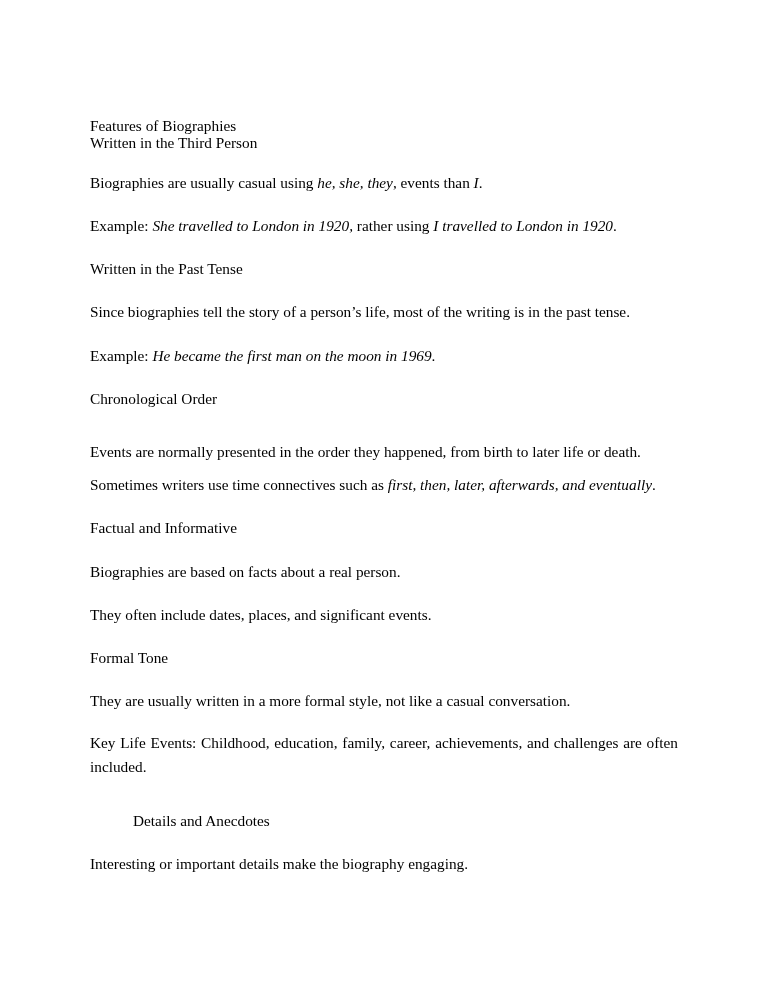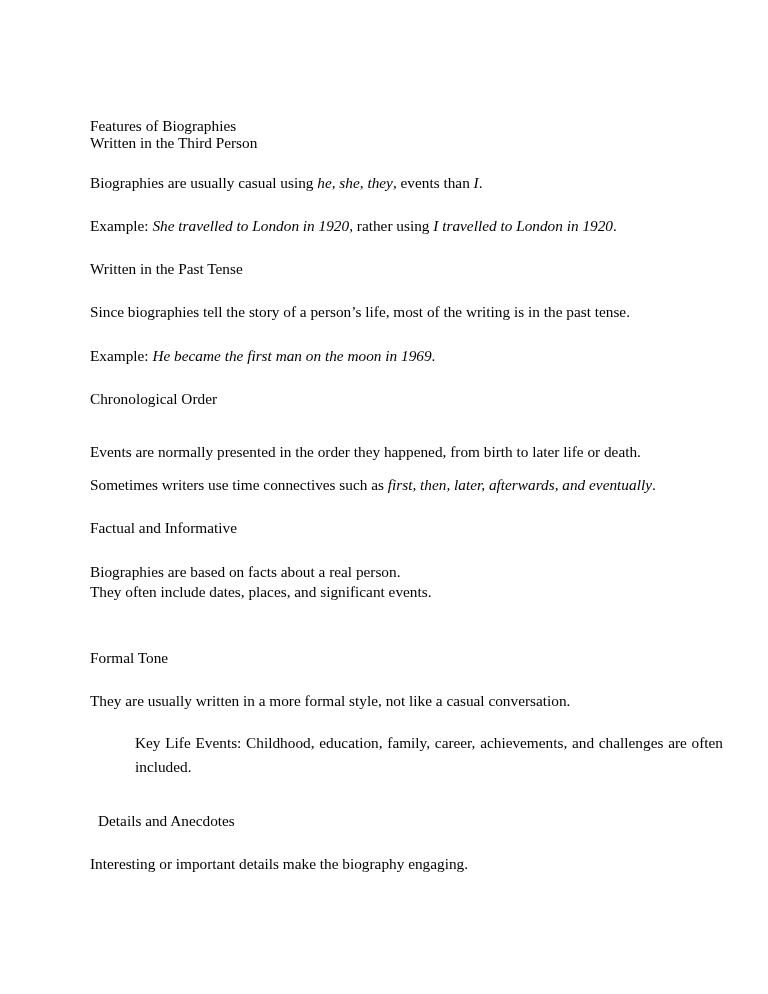--- a/index.html
+++ b/index.html
@@ -27,21 +27,20 @@
       left: 0;
       white-space: nowrap;
       line-height: 20px;
     }
     .justify {
       white-space: normal;
       width: 588px;
       text-align: justify;
       text-align-last: left;
       line-height: 24px;
-      margin-left: 45px;
     }
     .indent { padding-left: 8px; }
     em { font-style: italic; }
   </style>
 </head>
 <body>
 
 <div class="page">
 
   <div class="line" style="top:88px;margin-top:28px;">Features of Biographies</div>
@@ -69,25 +68,25 @@
   <div class="line" style="top:432px;margin-top:10px;">Events are normally presented in the order they happened, from birth to later life or death.</div>
 
   <div class="line" style="top:475px;">
     <span>Sometimes writers use time connectives such as </span><em>first, then, later, afterwards, and eventually</em><span>.</span>
   </div>
 
   <div class="line" style="top:518px;">Factual and Informative</div>
 
   <div class="line" style="top:562px;text-align:center;">Biographies are based on facts about a real person.</div>
 
-  <div class="line" style="top:582px;">They often include dates, places, and significant events.</div>
+  <div class="line" style="top:605px;">They often include dates, places, and significant events.</div>
 
   <div class="line" style="top:648px;">Formal Tone</div>
 
   <div class="line" style="top:691px;text-align:right;">They are usually written in a more formal style, not like a casual conversation.</div>
 
   <div class="line justify" style="top:731px;">Key Life Events: Childhood, education, family, career, achievements, and challenges are often included.</div>
 
-  <div class="line indent" style="top:811px;">Details and Anecdotes</div>
+  <div class="line indent" style="top:811px;margin-left:35px;">Details and Anecdotes</div>
 
   <div class="line" style="top:854px;">Interesting or important details make the biography engaging.</div>
 
 </div>
 
 </body></html>

